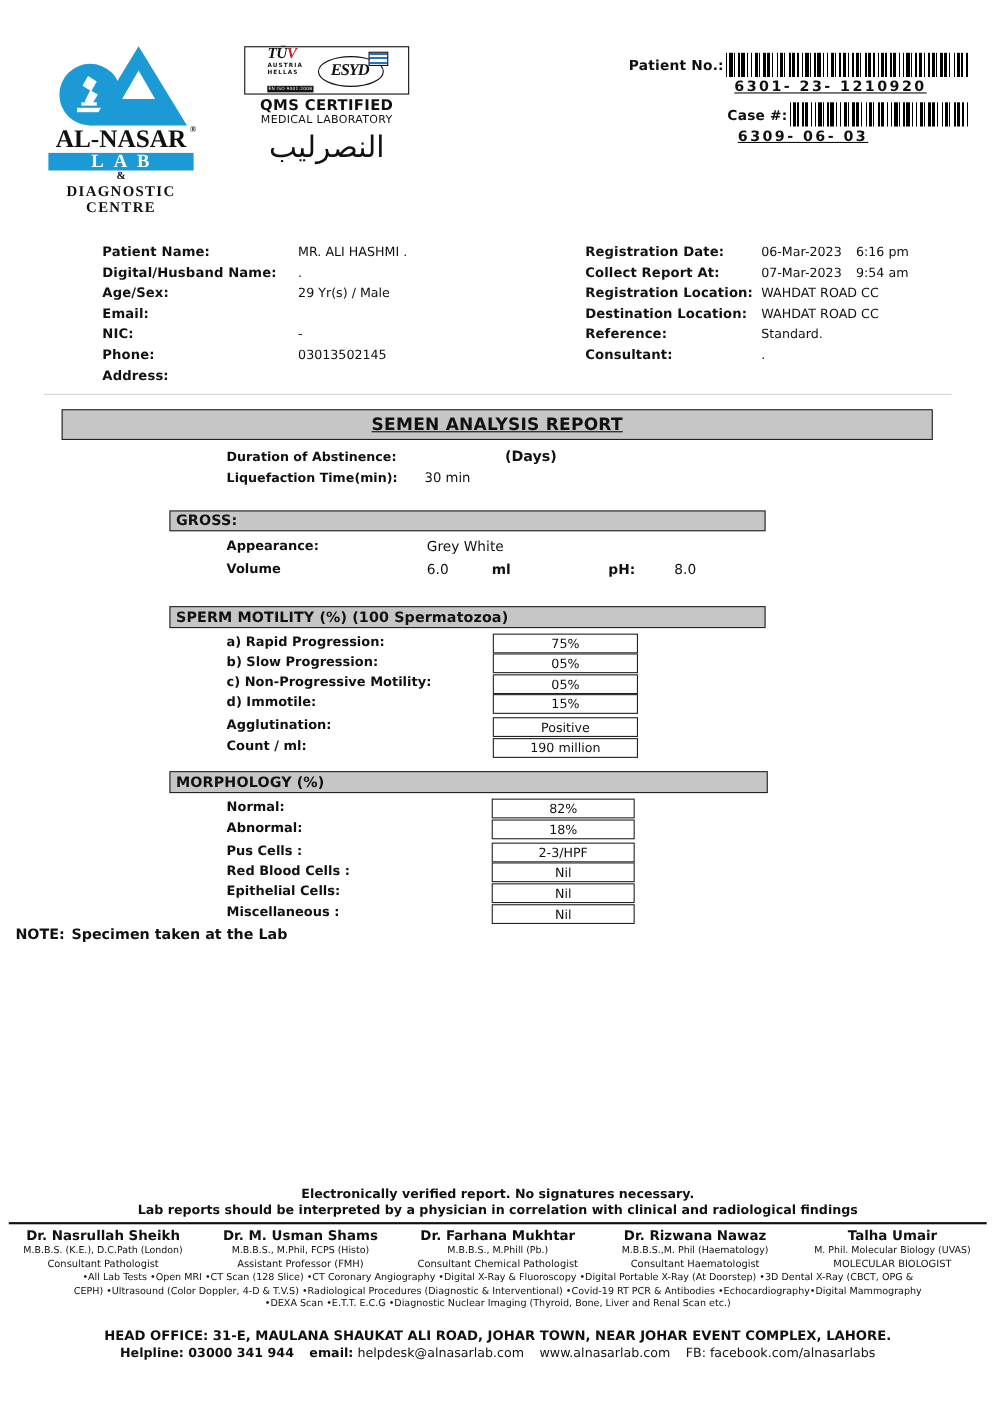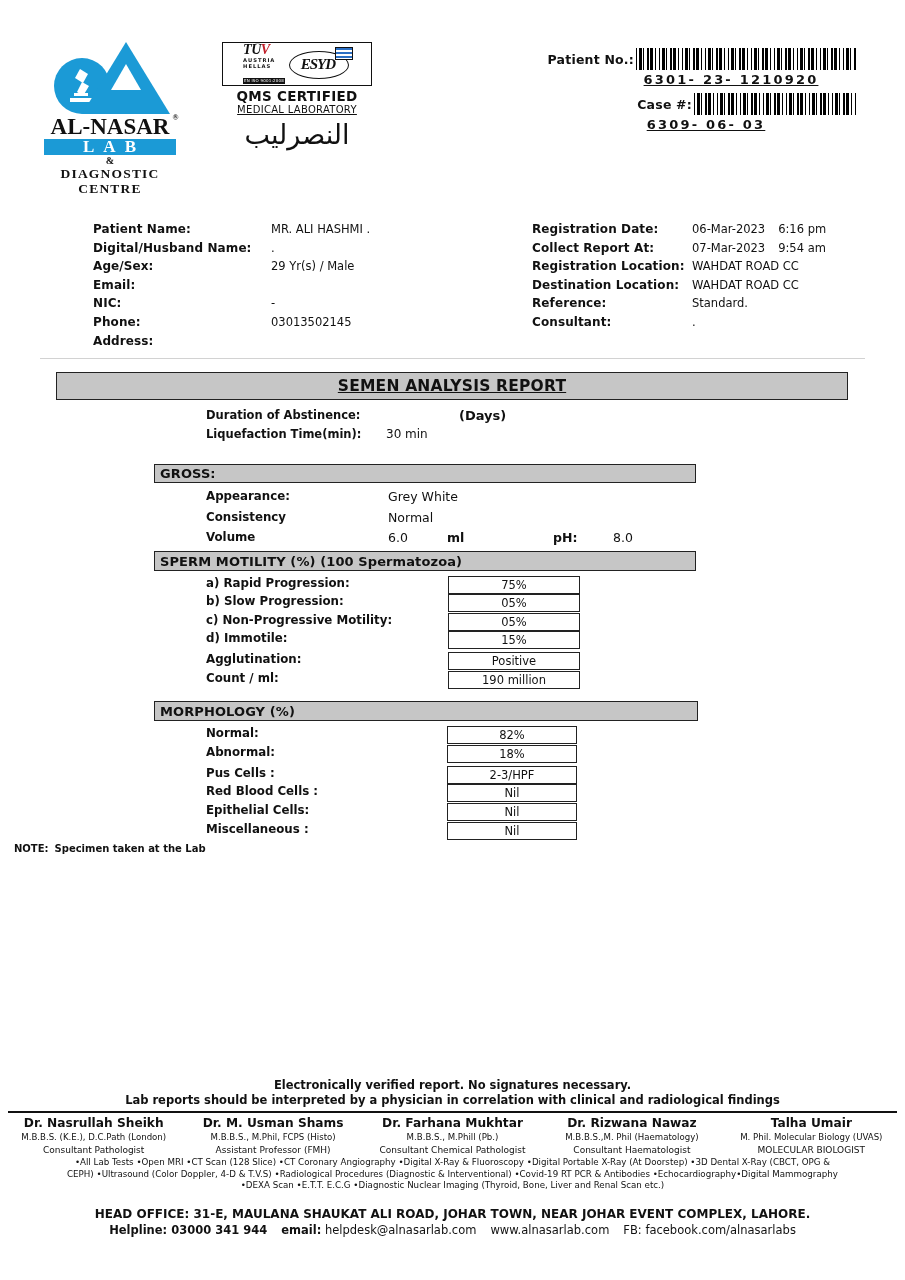--- a/index.html
+++ b/index.html
@@ -183,34 +183,33 @@
     font-size: 13.5px;
     font-weight: bold;
     letter-spacing: 0.3px;
     margin-top: 3px;
     line-height: 15px;
   }
   .cert-med {
     font-size: 10px;
     letter-spacing: 0.3px;
     line-height: 12px;
-    text-decoration: underline;
   }
   .cert-arabic {
     font-size: 27px;
     line-height: 34px;
     margin-top: 2px;
     direction: rtl;
     font-family: "DejaVu Sans", sans-serif;
   }
 
   
   .barcode-area {
     position: absolute;
-    left: 496px; top: 48px;
+    left: 520px; top: 48px;
     width: 360px;
   }
   .bc-row {
     display: flex;
     align-items: center;
     justify-content: flex-end;
   }
   .bc-label {
     font-size: 12.5px;
     font-weight: bold;
@@ -366,21 +365,21 @@
   .mot .res-box { left: 448px; width: 132px; }
 
   
   .mor .res-key { left: 206px; }
   .mor .res-box { left: 447px; width: 130px; }
 
   
   .note {
     position: absolute;
     left: 14px; top: 843px;
-    font-size: 10px;
+    font-size: 13px;
     font-weight: bold;
   }
   .note .nlabel { margin-right: 6px; }
 
   
   .footer {
     position: absolute;
     left: 0; top: 1078px;
     width: 905px;
   }
@@ -583,24 +582,20 @@
 
   <div class="sect-bar" id="bar-gross">
     <span>GROSS:</span>
   </div>
   <div class="gross">
     <div class="g-row">
       <div class="g-key">Appearance:</div>
       <div class="g-val">Grey White</div>
     </div>
     <div class="g-row">
-      <div class="g-key">Consistency</div>
-      <div class="g-val">Normal</div>
-    </div>
-    <div class="g-row">
       <div class="g-key">Volume</div>
       <div class="g-val">6.0</div>
       <div class="g-unit">ml</div>
       <div class="g-ph-k">pH:</div>
       <div class="g-ph-v">8.0</div>
     </div>
   </div>
 
   <div class="sect-bar" id="bar-motility">
     <span>SPERM MOTILITY (%) (100 Spermatozoa)</span>

